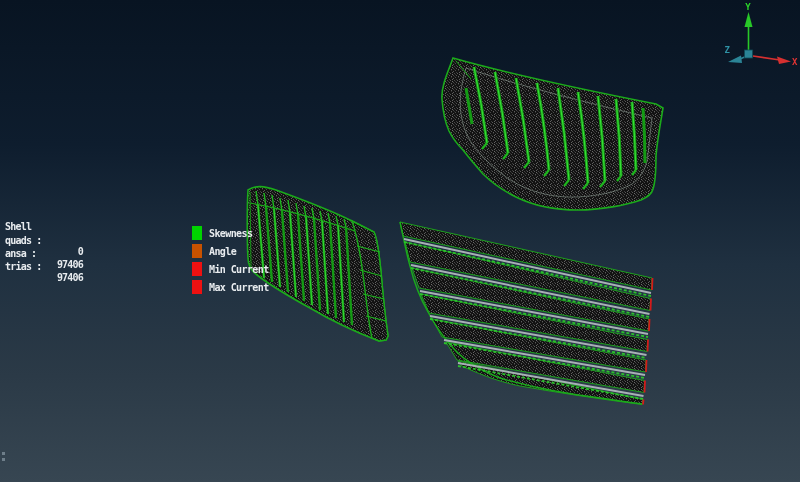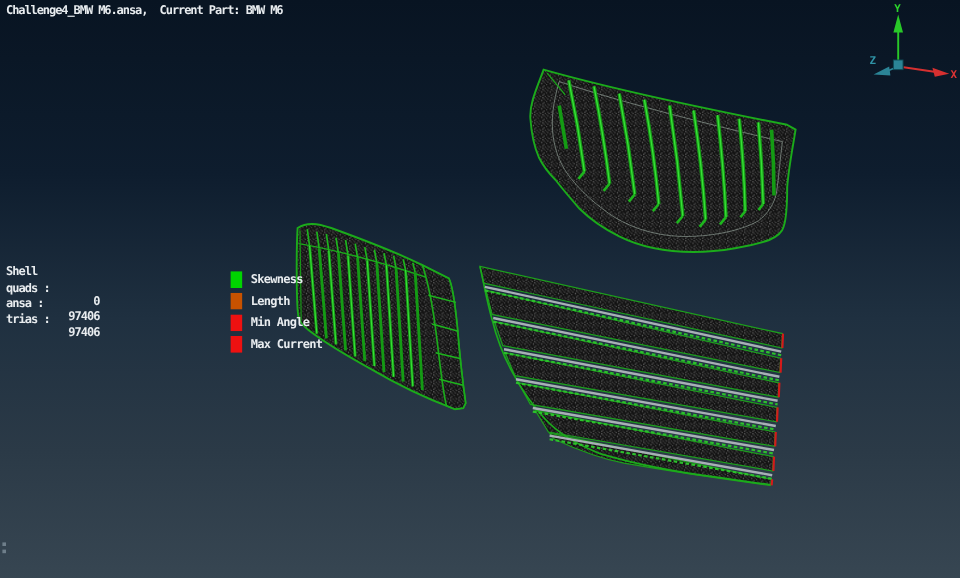--- a/index.html
+++ b/index.html
@@ -121,21 +121,20 @@
       <polygon points="791,61.5 777,56.5 779,64" fill="#d63030"></polygon>
       <line x1="747" y1="56" x2="740" y2="59" stroke="#2b8496" stroke-width="1.4"></line>
       <polygon points="728,62 741,55.5 742,63" fill="#2b8496"></polygon>
       <rect x="744.5" y="50" width="8" height="8" fill="#2b8496" stroke="#0f4b58" stroke-width="0.8"></rect>
       <text x="748" y="10" text-anchor="middle" fill="#2bd42b">Y</text>
       <text x="792" y="65" text-anchor="start" fill="#e03434">X</text>
       <text x="730" y="53" text-anchor="end" fill="#2f93a6">Z</text>
     </g>
   </svg>
 
-  <div class="titlebar">Challenge4_BMW M6.ansa,  Current Part: BMW M6</div>
 
   <div class="stats">
     <div class="stats-title">Shell</div>
     <div class="stats-row">
       <span class="s-label">quads :</span>
       <span class="s-value">0</span>
     </div>
     <div class="stats-row">
       <span class="s-label">ansa :</span>
       <span class="s-value">97406</span>
@@ -150,27 +149,27 @@
     <div class="legend-row">
       <svg width="10" height="14">
         <rect width="10" height="14" fill="#00d400"></rect>
       </svg>
       <span class="legend-label">Skewness</span>
     </div>
     <div class="legend-row">
       <svg width="10" height="14">
         <rect width="10" height="14" fill="#c85200"></rect>
       </svg>
-      <span class="legend-label">Length</span>
+      <span class="legend-label">Angle</span>
     </div>
     <div class="legend-row">
       <svg width="10" height="14">
         <rect width="10" height="14" fill="#ee1111"></rect>
       </svg>
-      <span class="legend-label">Min Angle</span>
+      <span class="legend-label">Min Current</span>
     </div>
     <div class="legend-row">
       <svg width="10" height="14">
         <rect width="10" height="14" fill="#ee1111"></rect>
       </svg>
       <span class="legend-label">Max Current</span>
     </div>
   </div>
 
   <div class="speck" style="left:2px; top:452px;"></div>

